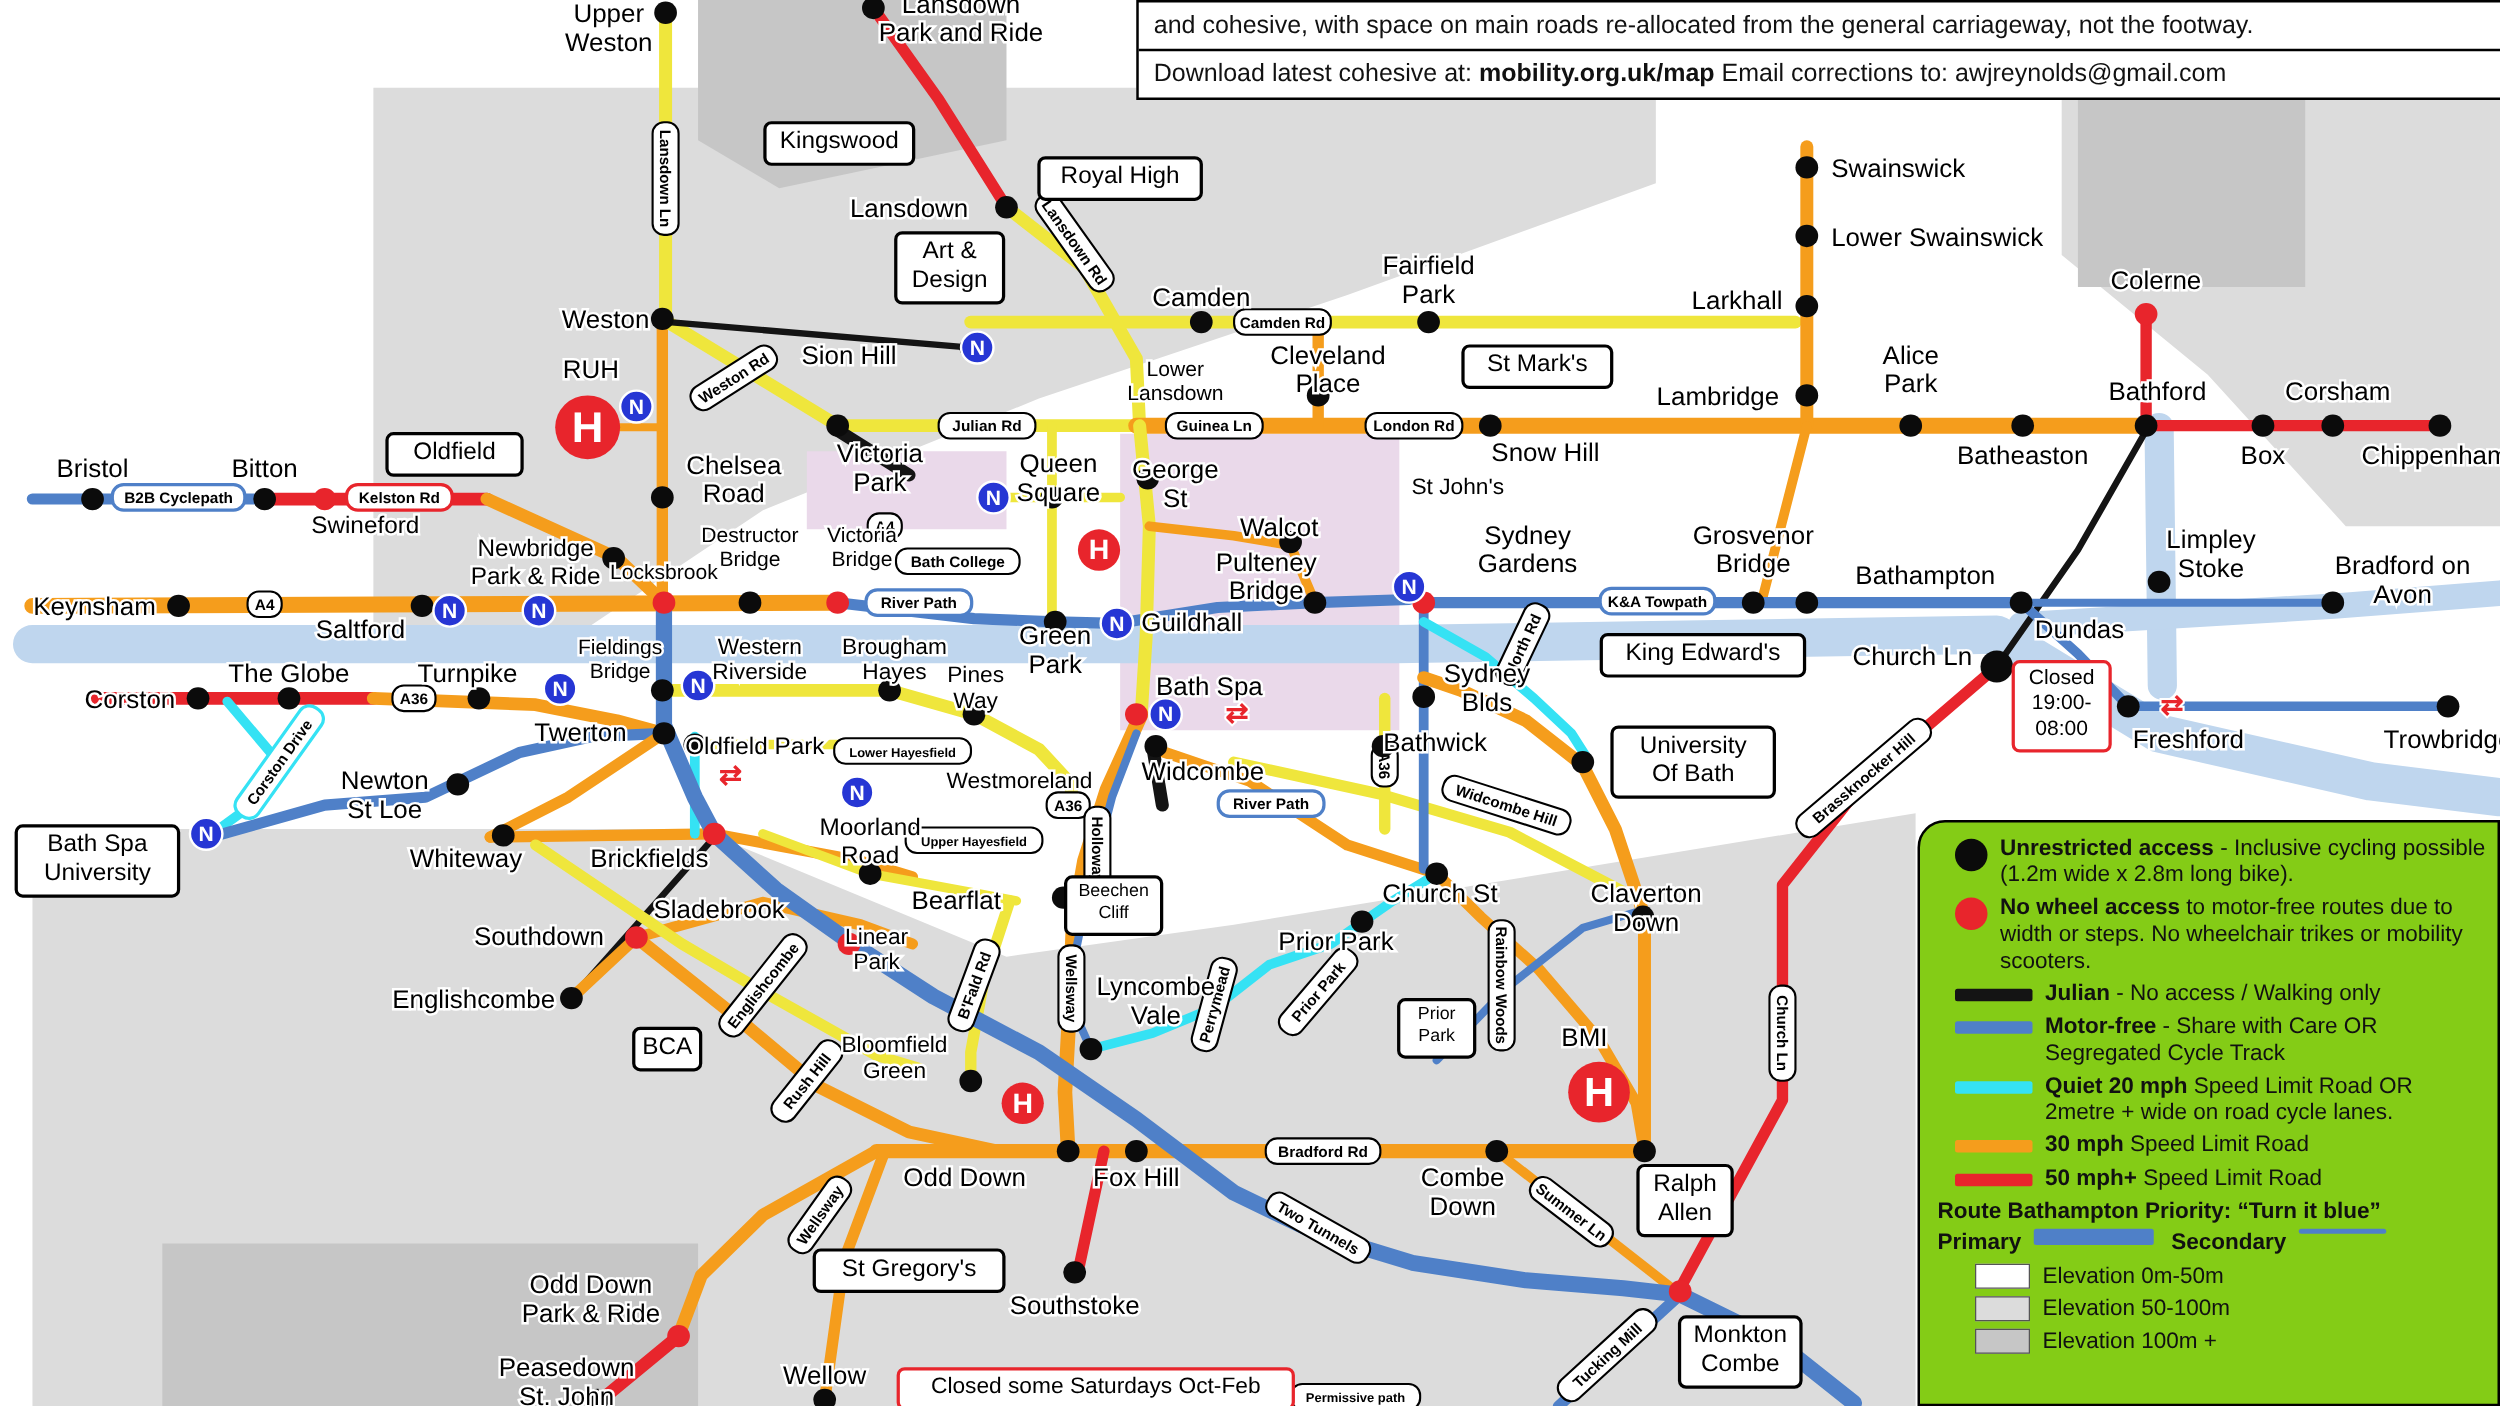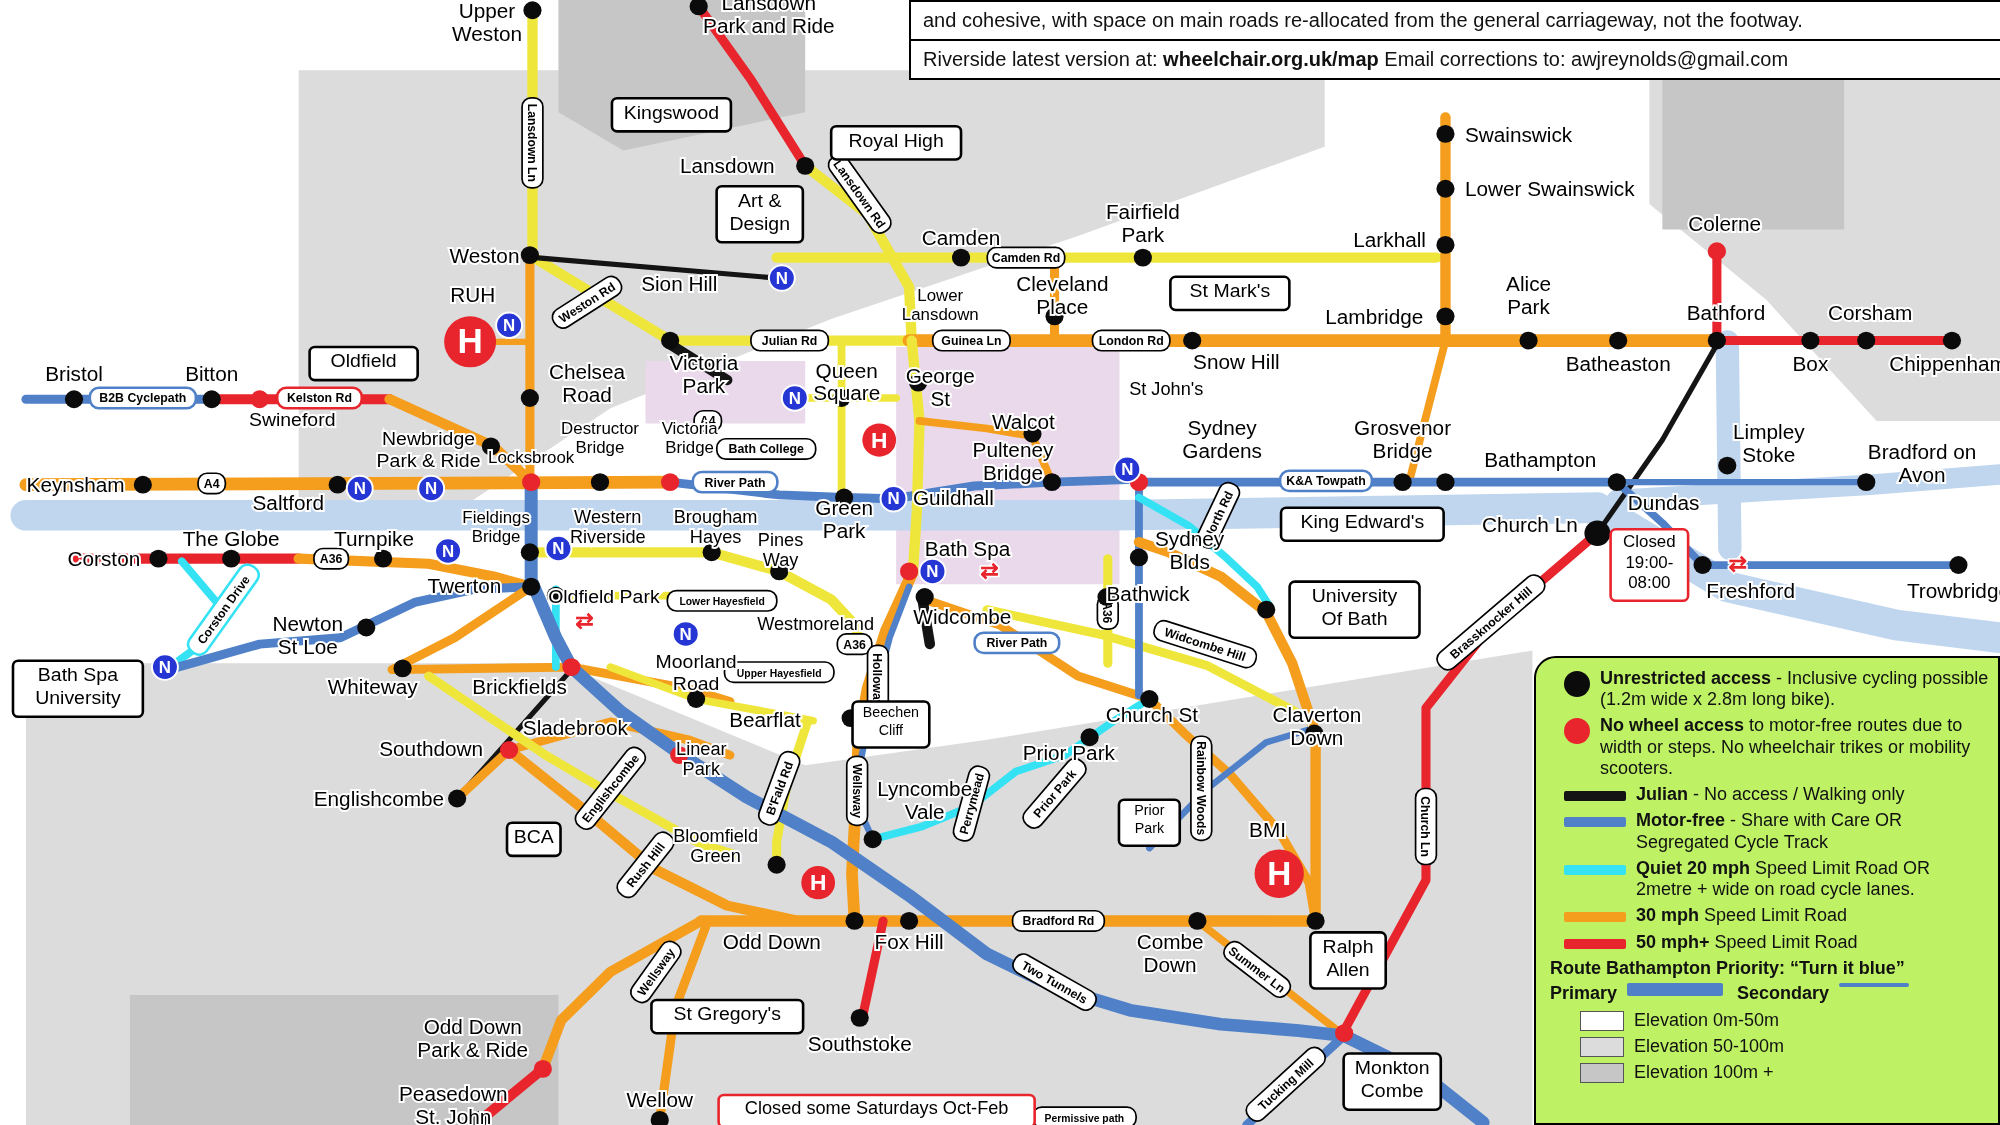--- a/index.html
+++ b/index.html
@@ -7,21 +7,21 @@
   #map-wrap{position:absolute;inset:0;}
   #map-svg{position:absolute;left:0;top:0;width:2000px;height:1125px;
     font-family:"Liberation Sans",sans-serif;}
   
   .banner{position:absolute;left:909px;top:0;width:1120px;box-sizing:border-box;
     background:#fff;border:2px solid #000;z-index:5;}
   .banner-row{padding:7px 12px;font-size:20px;color:#111;white-space:nowrap;overflow:hidden;}
   .banner-row.first{border-bottom:2px solid #000;}
   
   .legend{position:absolute;left:1534px;top:656px;width:466px;height:469px;box-sizing:border-box;
-    background:#bef264;border:2px solid #000;border-radius:22px 0 0 0;z-index:5;
+    background:#84cc16;border:2px solid #000;border-radius:22px 0 0 0;z-index:5;
     padding:10px 8px 6px 14px;color:#111;}
   .lg-row{display:flex;align-items:flex-start;margin-bottom:5px;}
   .lg-dot{flex:0 0 26px;height:26px;border-rad ius:50%;margin:3px 10px 0 14px;}
   .lg-dot{border-radius:50%;}
   .lg-line{flex:0 0 62px;height:10px;margin:7px 10px 0 14px;border-radius:2px;}
   .lg-box{flex:0 0 44px;height:20px;margin:1px 10px 0 30px;border:1.5px solid #555;box-sizing:border-box;}
   .lg-text{font-size:18px;line-height:1.18;}
   .lg-text b{font-weight:bold;}
   .lg-priority{font-size:18px;font-weight:bold;margin:4px 0 4px 0;}
   .lg-prisec{display:flex;align-items:flex-start;margin-bottom:6px;}
@@ -602,21 +602,21 @@
       <text x="364" y="829" text-anchor="middle" font-size="16" fill="#000" stroke="#fff" stroke-width="3" paint-order="stroke">Park &amp; Ride</text>
       <text x="349" y="863" text-anchor="middle" font-size="16" fill="#000" stroke="#fff" stroke-width="3" paint-order="stroke">Peasedown</text>
       <text x="349" y="881" text-anchor="middle" font-size="16" fill="#000" stroke="#fff" stroke-width="3" paint-order="stroke">St. John</text>
       <text x="508" y="868" text-anchor="middle" font-size="16" fill="#000" stroke="#fff" stroke-width="3" paint-order="stroke">Wellow</text>
     </svg>
 </div>
 
 <div class="banner">
   <div class="banner-row first">and cohesive, with space on main roads re-allocated from the general carriageway, not the footway.</div>
   <div class="banner-row">
-    <span>Riverside latest version at: </span><b>wheelchair.org.uk/map</b><span> Email corrections to: </span><span>awjreynolds@gmail.com</span>
+    <span>Download latest cohesive at: </span><b>mobility.org.uk/map</b><span> Email corrections to: </span><span>awjreynolds@gmail.com</span>
   </div>
 </div>
 
 <div class="legend">
   <div id="legend-access">
       <div class="lg-row">
         <span class="lg-dot" style="background: rgb(11, 11, 11);"></span>
         <div class="lg-text"><b>Unrestricted access</b> - Inclusive cycling possible (1.2m wide x 2.8m long bike).</div>
       </div>
       <div class="lg-row">

